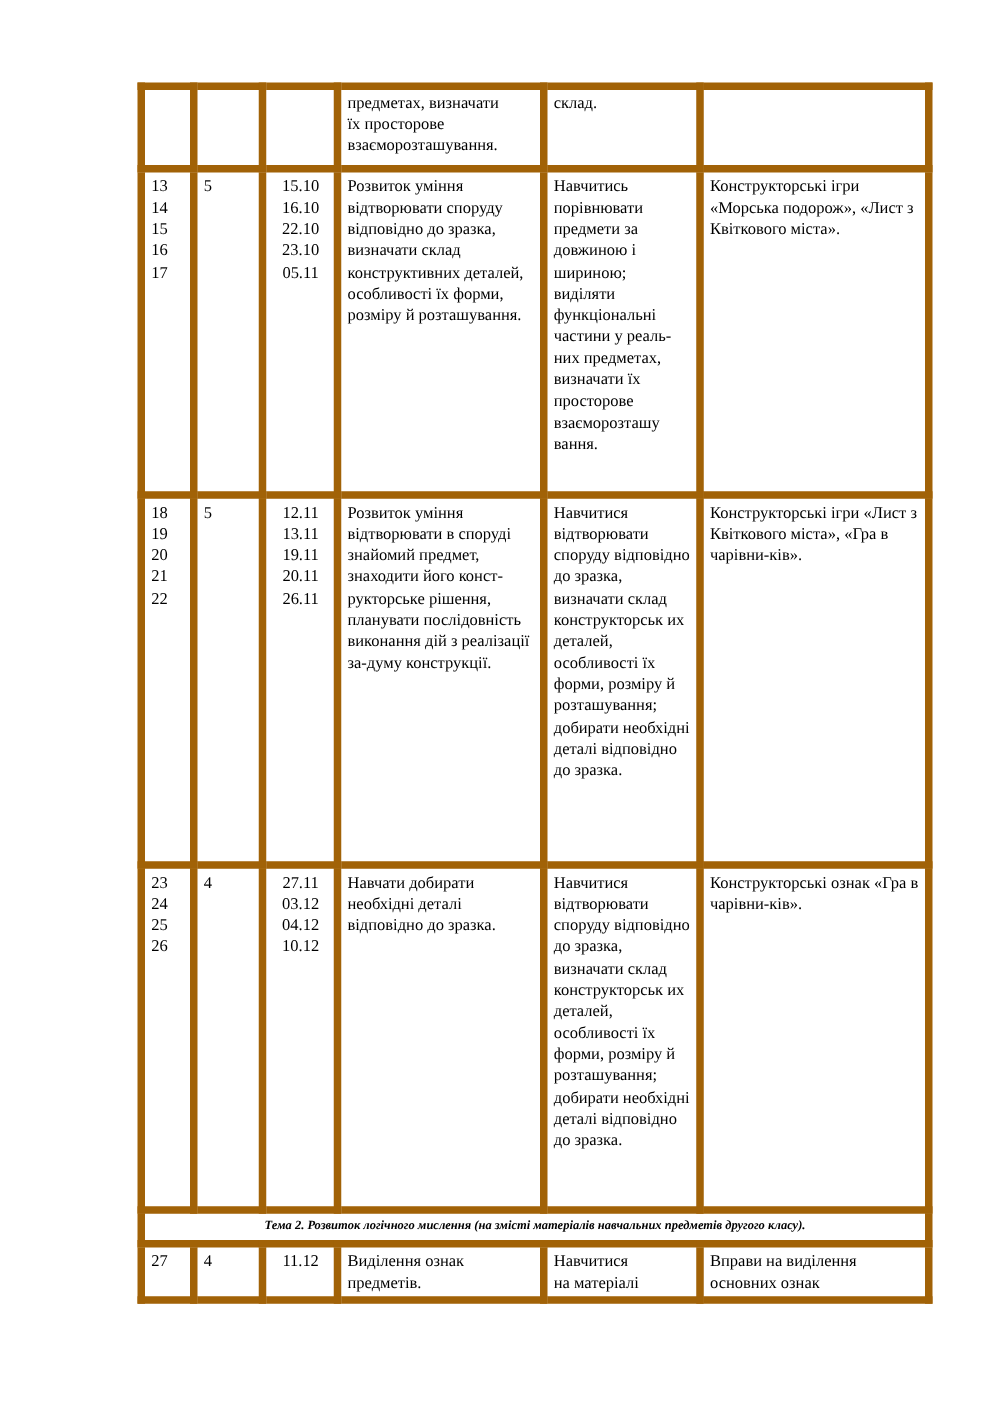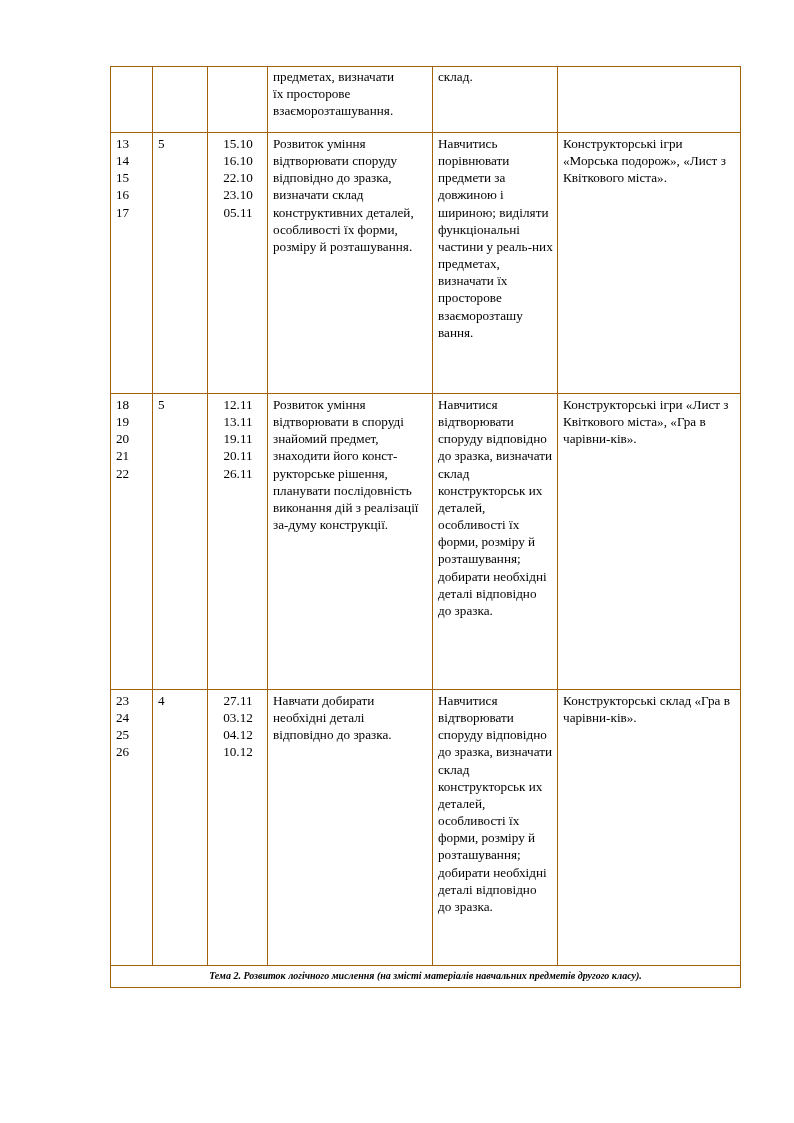--- a/index.html
+++ b/index.html
@@ -31,21 +31,21 @@
   }
 
   table.plan {
     border-collapse: collapse;
     table-layout: fixed;
     width: 630px;
     background: #ffffff;
   }
 
   table.plan td {
-    border: 1px solid #a16207;
+    border: 6px solid #a16207;
     vertical-align: top;
     padding: 2px 4px 2px 5px;
     font-size: 13.2px;
     line-height: 1.30;
     font-family: "Liberation Serif", "DejaVu Serif", serif;
   }
 
   
   col.c-no     { width: 42px; }
   col.c-hrs    { width: 55px; }
@@ -145,25 +145,35 @@
 24
 25
 26</td>
           <td class="cell-hrs">4</td>
           <td class="cell-date">27.11
 03.12
 04.12
 10.12</td>
           <td class="cell-content">Навчати добирати необхідні деталі відповідно до зразка.</td>
           <td class="cell-goal">Навчитися відтворювати споруду відповідно до зразка, визначати склад конструкторськ их деталей, особливості їх форми, розміру й розташування; добирати необхідні деталі відповідно до зразка.</td>
-          <td class="cell-games">Конструкторські склад «Гра в чарівни-ків».</td>
+          <td class="cell-games">Конструкторські ознак «Гра в чарівни-ків».</td>
         </tr>
 
         <tr class="section-row">
           <td colspan="6">Тема 2. Розвиток логічного мислення (на змісті матеріалів  навчальних предметів другого класу).</td>
         </tr>
 
+        <tr style="height:45px;">
+          <td class="cell-no">27</td>
+          <td class="cell-hrs">4</td>
+          <td class="cell-date">11.12</td>
+          <td class="cell-content">Виділення ознак предметів.</td>
+          <td class="cell-goal">Навчитися
+на матеріалі</td>
+          <td class="cell-games">Вправи на виділення
+основних ознак</td>
+        </tr>
 
       </tbody>
     </table>
   </div>
 
 </div>
 
 </body></html>

